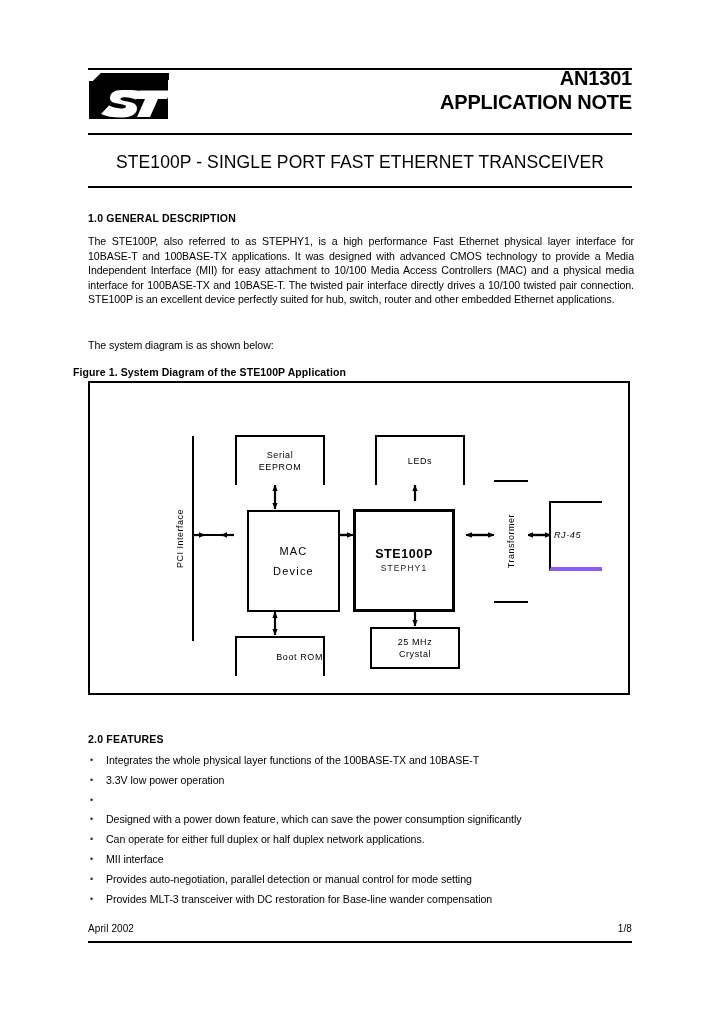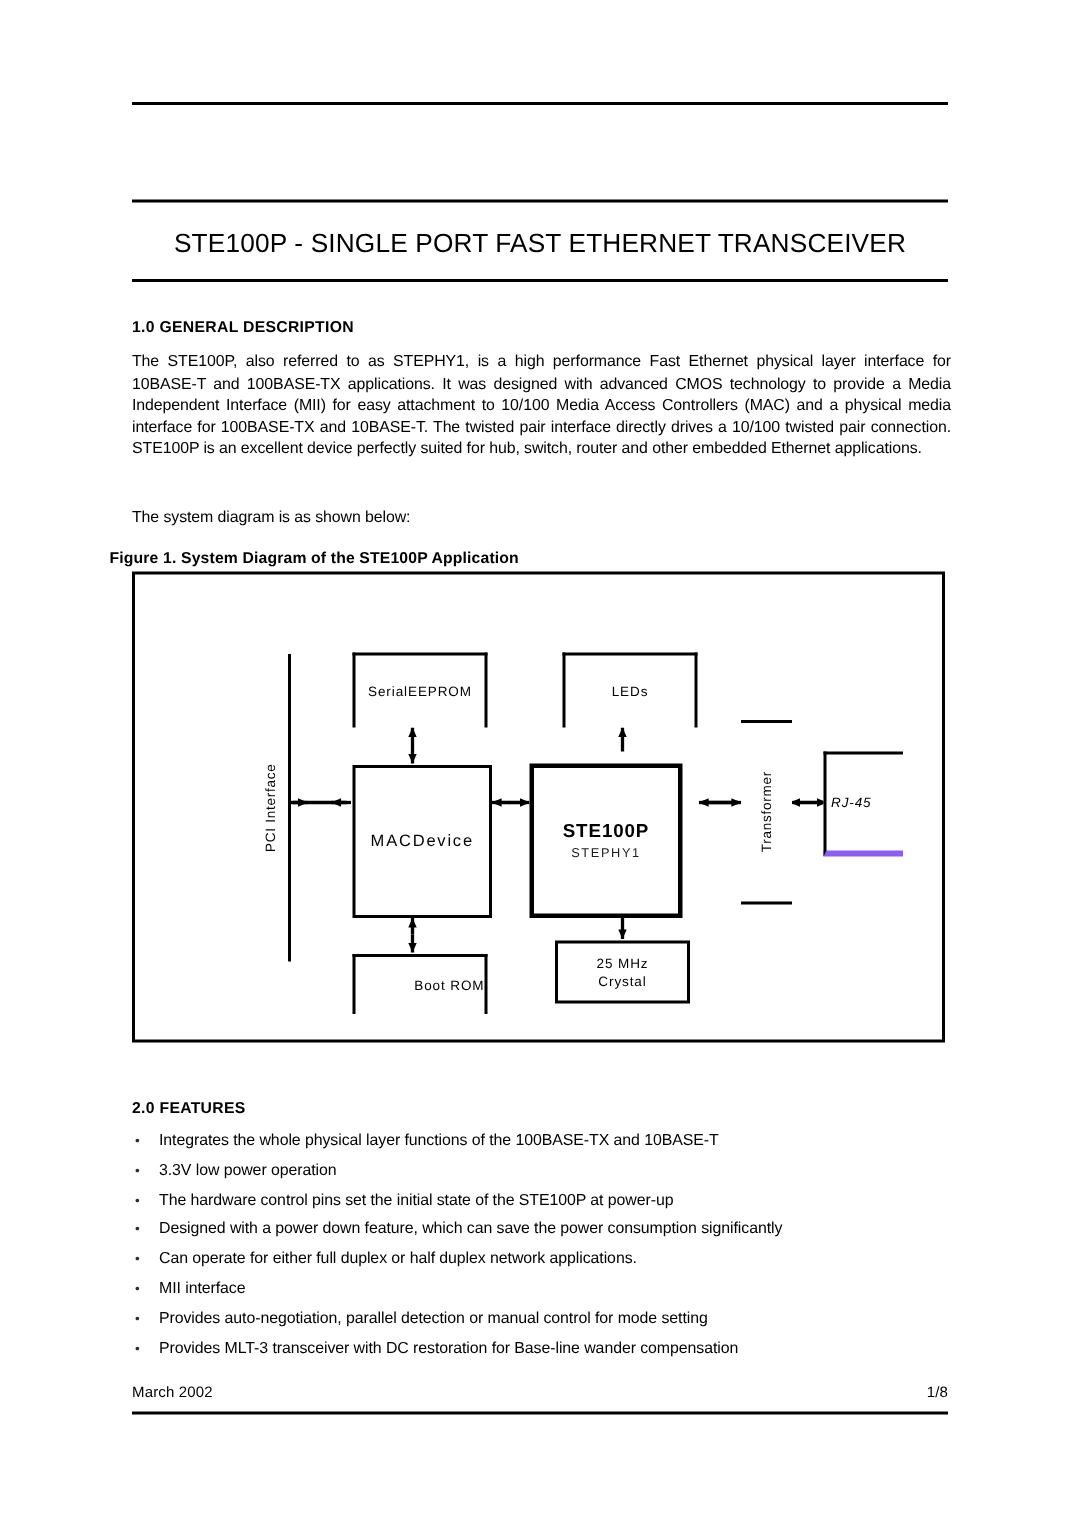--- a/index.html
+++ b/index.html
@@ -245,20 +245,40 @@
     letter-spacing: 0.1px;
   }
 </style>
 </head>
 <body>
 
 <div class="page">
 
   <div class="rule rule-top"></div>
 
+  <div class="header">
+    <div class="logo">
+      <svg width="82" height="48" viewBox="0 0 82 48" xmlns="http://www.w3.org/2000/svg">
+        <path d="M2 46 L2 14 L14 2 L80 2 L80 10 L22 10 L22 46 Z" fill="#000"></path>
+        <path d="M2 46 L80 46 L80 10 L22 10 L22 46 Z" fill="#000"></path>
+        <path d="M1 13 L13 1 L80 1 L80 9 L21 9 L21 47 L1 47 Z" fill="#000"></path>
+        <rect x="1" y="9" width="79" height="38" fill="#000"></rect>
+        <path d="M1 13 L13 1 L81 1 L81 8 L13 8 Z" fill="#000"></path>
+        <g fill="#ffffff">
+          <path d="M34 18 C26 18 22 21 22 26 C22 30 26 31 32 32 C36 32.6 38 33 38 34.4 C38 35.8 36 36.4 32.5 36.4 C28 36.4 24 35.2 21 33.6 L13 42 C18 44.4 25 45.6 32.5 45.6 C43 45.6 49 42 49 36.4 C49 32 45 30.2 38 29.2 C34 28.6 32.5 28.2 32.5 27 C32.5 25.8 34.2 25.2 37.2 25.2 C41 25.2 45 26.2 48 27.6 L55 19.6 C50.5 18 43 18 34 18 Z"></path>
+          <path d="M52 18.6 L48 27 L57 27 L49 45 L62 45 L70 27 L79 27 L83 18.6 Z"></path>
+        </g>
+        <circle cx="74" cy="43" r="2.6" fill="none" stroke="#000" stroke-width="1.1"></circle>
+      </svg>
+    </div>
+    <div class="header-titles">
+      <div class="an-number">AN1301</div>
+      <div class="an-subtitle">APPLICATION NOTE</div>
+    </div>
+  </div>
 
   <div class="rule rule-mid"></div>
 
   <div class="doc-title">STE100P -  SINGLE PORT FAST ETHERNET TRANSCEIVER</div>
 
   <div class="rule rule-title"></div>
 
   <div class="section-head sec-general">1.0  GENERAL DESCRIPTION</div>
   <div class="body-para para-1">The STE100P, also referred to as STEPHY1, is a high performance Fast Ethernet physical layer interface for 10BASE-T and 100BASE-TX applications. It was designed with advanced CMOS technology to provide a Media Independent Interface (MII) for easy attachment to 10/100 Media Access Controllers (MAC) and a physical media interface for 100BASE-TX and 10BASE-T. The twisted pair interface directly drives a 10/100 twisted pair connection. STE100P is an excellent device perfectly suited for hub, switch, router and other embedded Ethernet applications.</div>
   <div class="body-para para-2">The system diagram is as shown below:</div>
@@ -318,30 +338,30 @@
           <line x1="448" y1="152" x2="437" y2="152" marker-end="url(#ah)"></line>
           <line x1="448" y1="152" x2="461" y2="152" marker-end="url(#ah)"></line>
           <line x1="439" y1="152" x2="459" y2="152"></line>
         </g>
       </svg>
 
       <div class="blk blk-line-right" style="left:78px; top:53px; width:26px; height:205px; border-right:2px solid #000;">
         <span class="vert-label">PCI Interface</span>
       </div>
 
-      <div class="blk blk-open-bottom" style="left:145px; top:52px; width:90px; height:50px; flex-direction:row;">
+      <div class="blk blk-open-bottom" style="left:145px; top:52px; width:90px; height:50px; flex-direction:column;">
         <span>Serial</span>
         <span>EEPROM</span>
       </div>
 
       <div class="blk blk-open-bottom" style="left:285px; top:52px; width:90px; height:50px;">
         <span>LEDs</span>
       </div>
 
-      <div class="blk blk-full" style="left:145px; top:127px; width:93px; height:102px; flex-direction:row;">
+      <div class="blk blk-full" style="left:157px; top:127px; width:93px; height:102px; flex-direction:column;">
         <span class="blk-mac-line">MAC</span>
         <span class="blk-mac-line">Device</span>
       </div>
 
       <div class="blk blk-open-bottom" style="left:145px; top:253px; width:90px; height:40px;justify-content:flex-end;">
         <span>Boot ROM</span>
       </div>
 
       <div class="blk blk-thick" style="left:263px; top:126px; width:102px; height:103px; flex-direction:column;">
         <span class="blk-main-title">STE100P</span>
@@ -370,21 +390,20 @@
     <div class="feature-item">
       <span class="feature-bullet">•</span>
       <span>Integrates the whole physical layer functions of the 100BASE-TX and 10BASE-T</span>
     </div>
     <div class="feature-item">
       <span class="feature-bullet">•</span>
       <span>3.3V low power operation</span>
     </div>
     <div class="feature-item">
       <span class="feature-bullet">•</span>
-      <span>The hardware control pins set the initial state of the STE100P at power-up</span>
     </div>
     <div class="feature-item">
       <span class="feature-bullet">•</span>
       <span>Designed with a power down feature, which can save the power consumption significantly</span>
     </div>
     <div class="feature-item">
       <span class="feature-bullet">•</span>
       <span>Can operate for either full duplex or half duplex network applications.</span>
     </div>
     <div class="feature-item">
@@ -394,17 +413,17 @@
     <div class="feature-item">
       <span class="feature-bullet">•</span>
       <span>Provides auto-negotiation, parallel detection or manual control for mode setting</span>
     </div>
     <div class="feature-item">
       <span class="feature-bullet">•</span>
       <span>Provides MLT-3 transceiver with DC restoration for Base-line wander compensation</span>
     </div>
   </div>
 
-  <div class="footer-left">March 2002</div>
+  <div class="footer-left">April 2002</div>
   <div class="footer-right">1/8</div>
   <div class="rule rule-bottom"></div>
 
 </div>
 
 </body></html>

